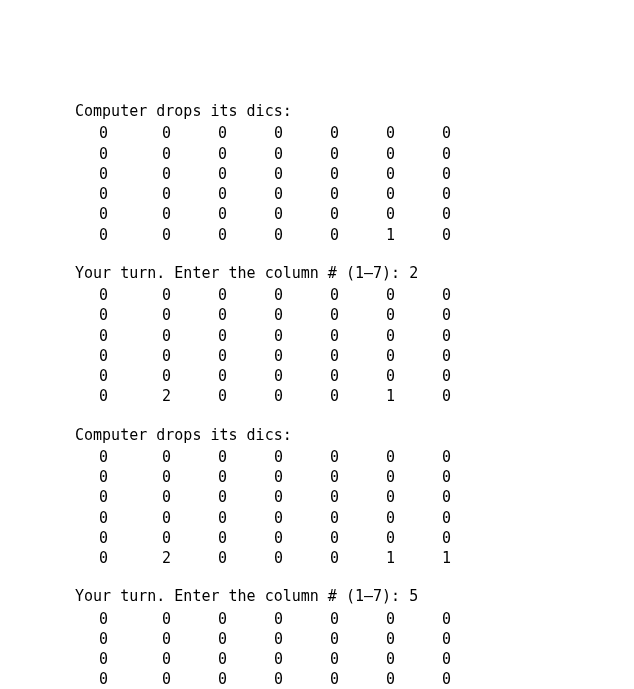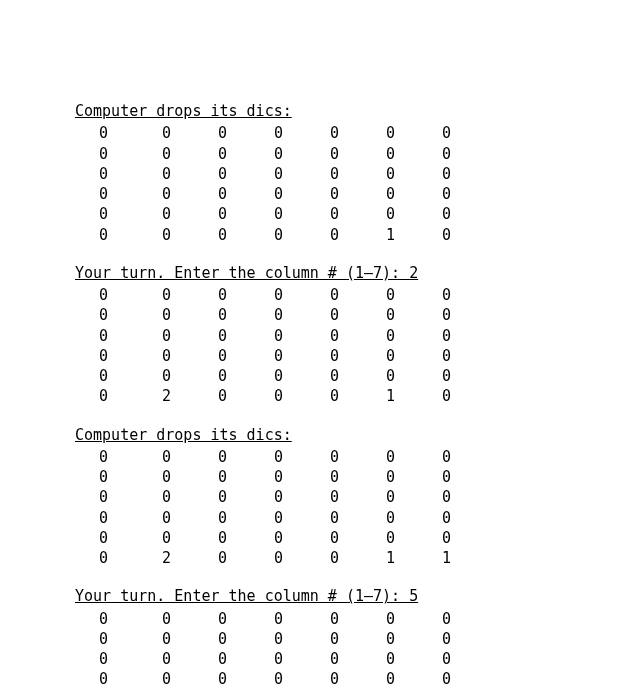--- a/index.html
+++ b/index.html
@@ -14,21 +14,20 @@
       line-height: 1.35;
       color: #000000;
       padding: 20px 0 20px 75px;
       white-space: pre;
     }
     .block {
       margin-bottom: 18px;
     }
     .heading {
       margin-bottom: 2px;
-      text-decoration: underline;
     }
     .grid-row {
       padding-left: 24px;
     }
     .cell {
       display: inline-block;
       width: 56px;
       text-align: right;
     }
     .cell:first-child {

